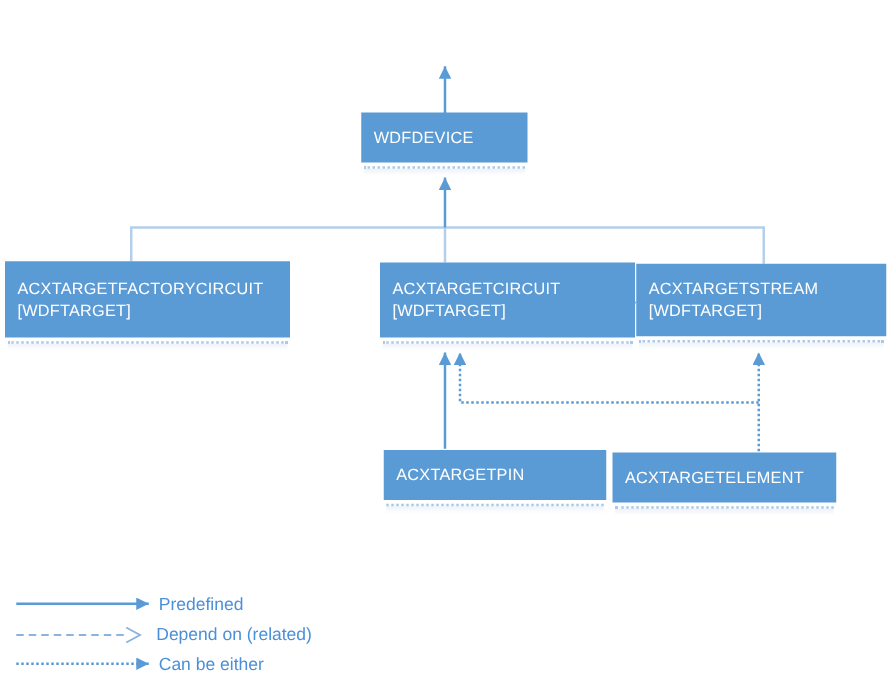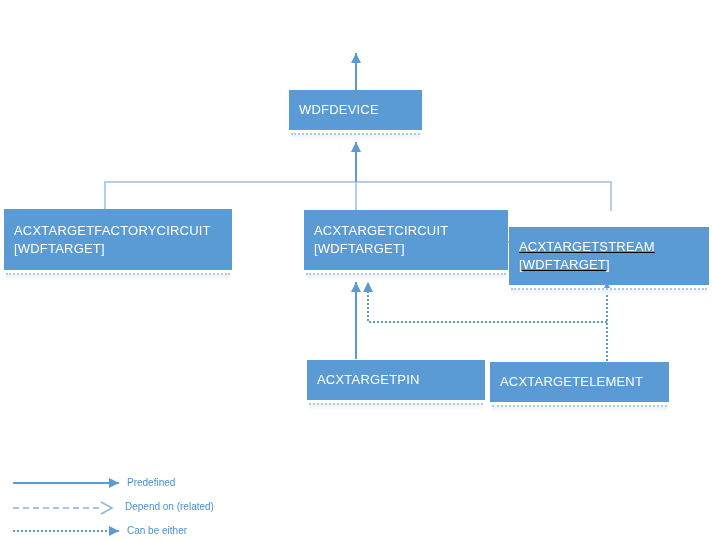--- a/index.html
+++ b/index.html
@@ -32,28 +32,28 @@
     border-top:2px dotted #a9c7e8;
     background:linear-gradient(#eef2f8,#fdfefe);
     opacity:.95;
   }
 
   
   #n-wdfdriver{left:289px;top:5px;width:133px;}   #n-wdfdriver .box{height:38px;}
   #n-wdfdevice{left:289px;top:90px;width:133px;}  #n-wdfdevice .box{height:40px;}
   #n-factorycircuit{left:4px;top:209px;width:228px;} #n-factorycircuit .box{height:61px;}
   #n-circuit{left:256px;top:210px;width:204px;margin-left:48px;}   #n-circuit .box{height:60px;}
-  #n-stream{left:509px;top:227px;width:200px;text-decoration:underline;}    #n-stream .box{height:58px;}
+  #n-stream{left:509px;top:211px;width:200px;}    #n-stream .box{height:58px;}
   #n-pin{left:267px;top:360px;width:178px;padding-left:40px;}       #n-pin .box{height:40px;}
   #n-element{left:490px;top:362px;width:179px;}   #n-element .box{height:40px;}
 
   .legend-label{
     position:absolute;
     color:#4a90d8;
-    font-size:10px;
+    font-size:14px;
     line-height:12px;
   }
   #lg-label-0{left:127px;top:477px;}
   #lg-label-1{left:125px;top:501px;}
   #lg-label-2{left:127px;top:525px;text-align:center;}
 </style>
 </head>
 <body>
 
 <div id="canvas">

